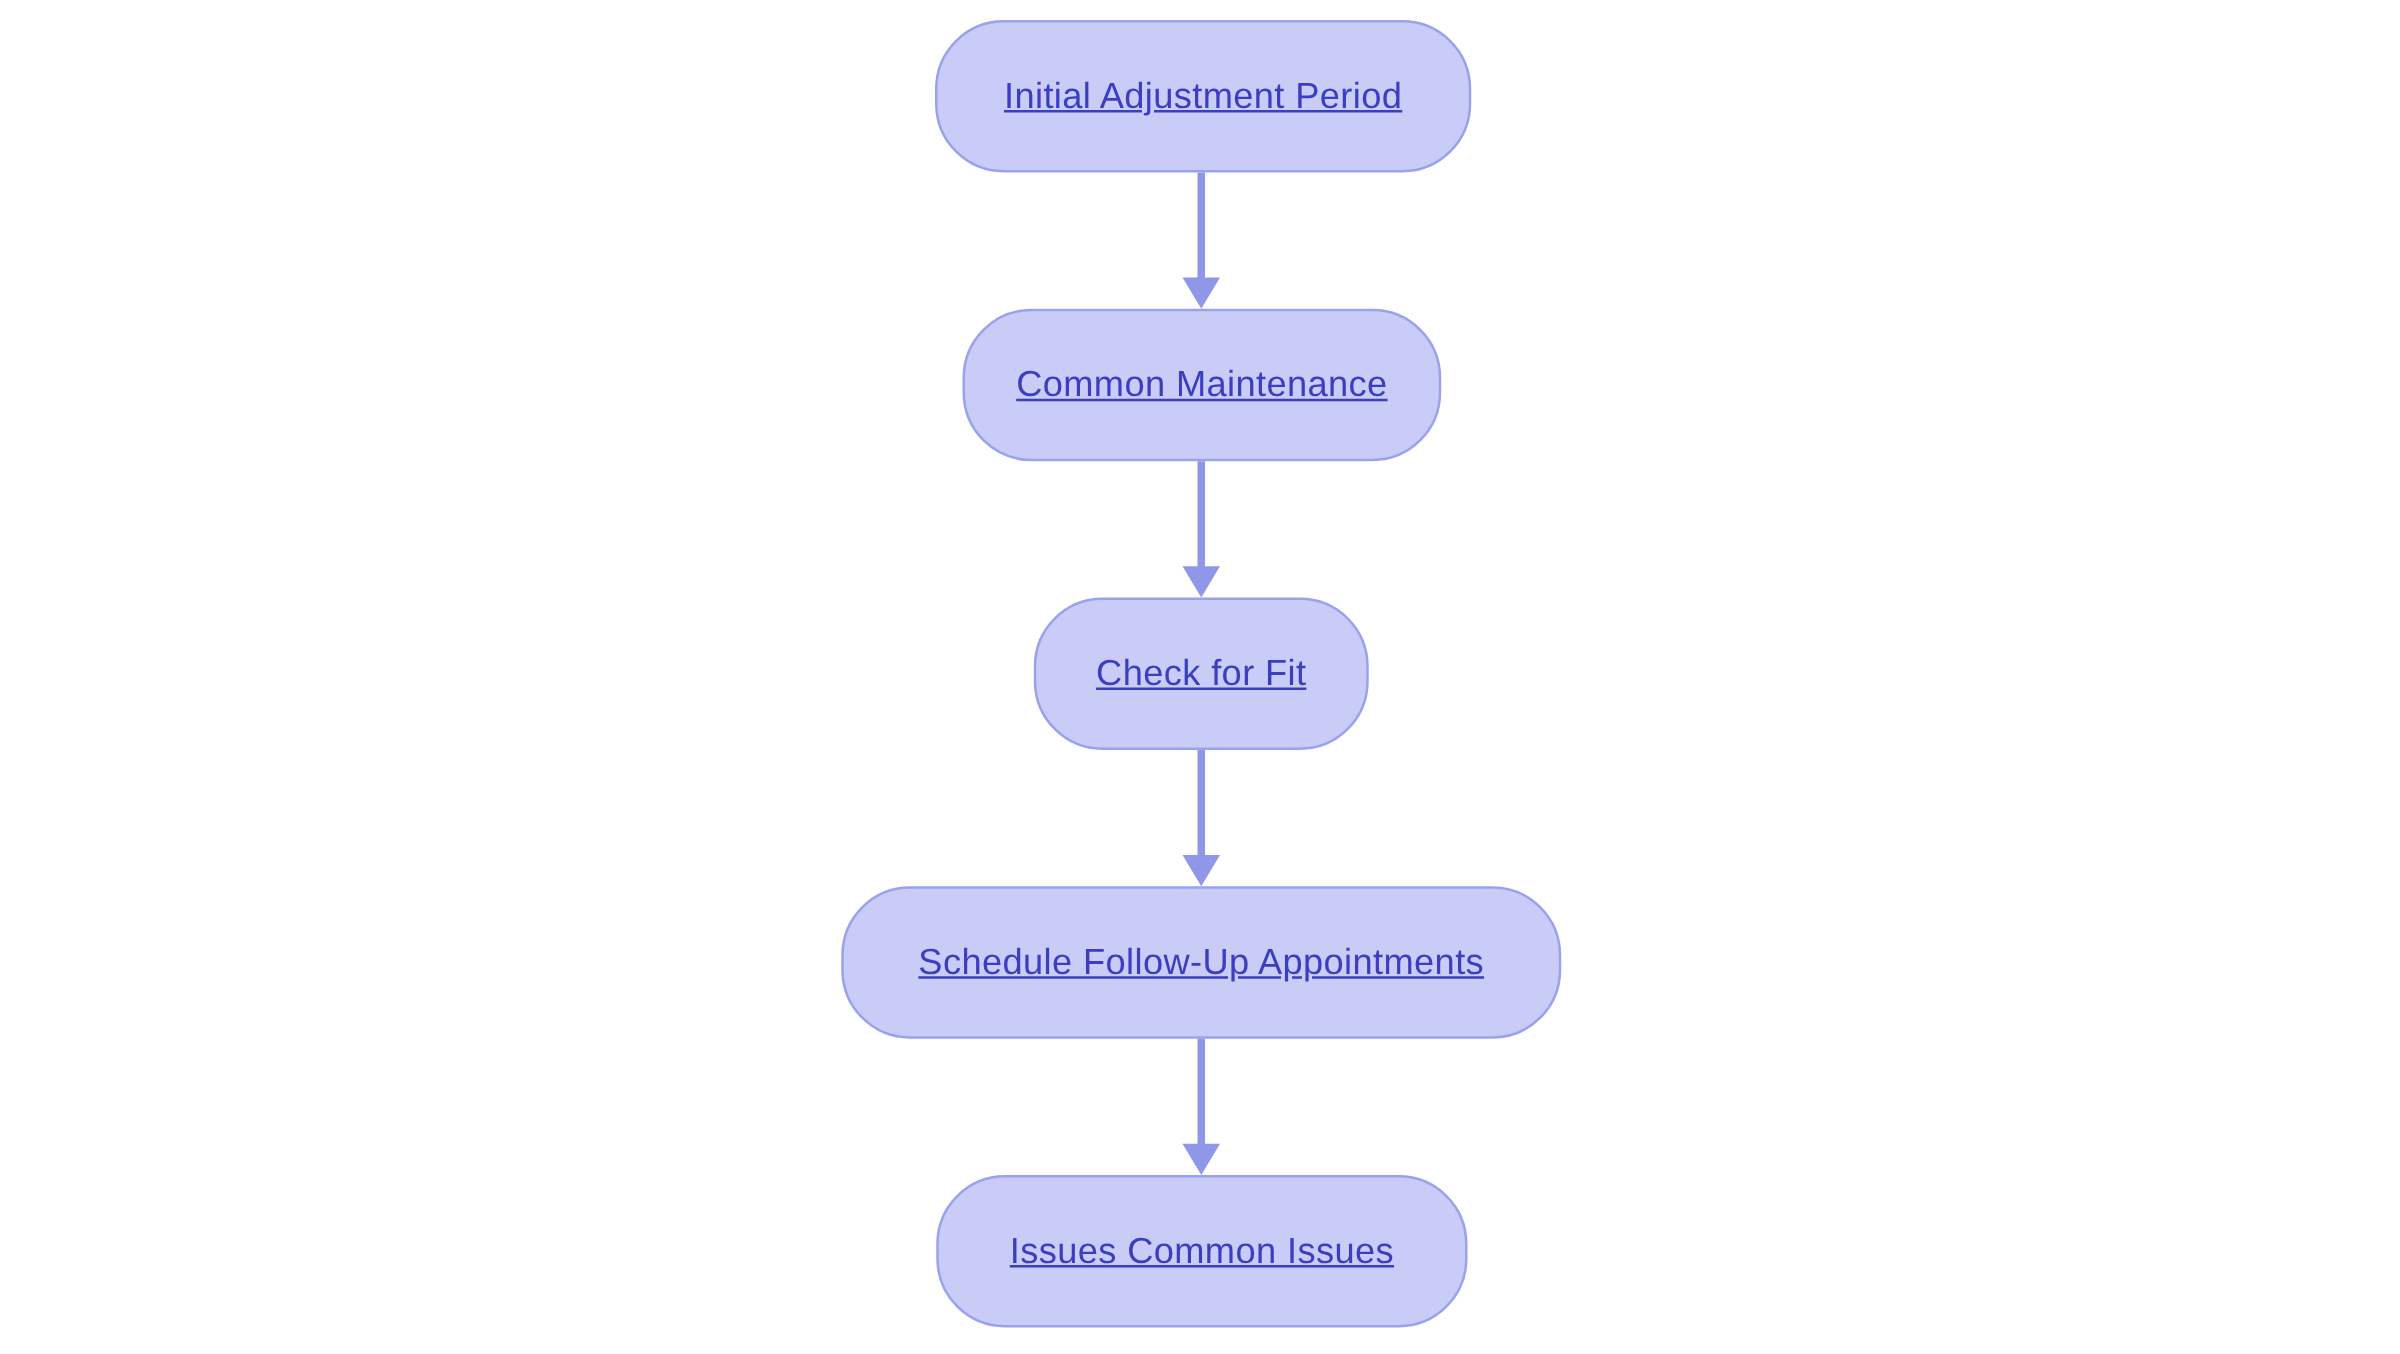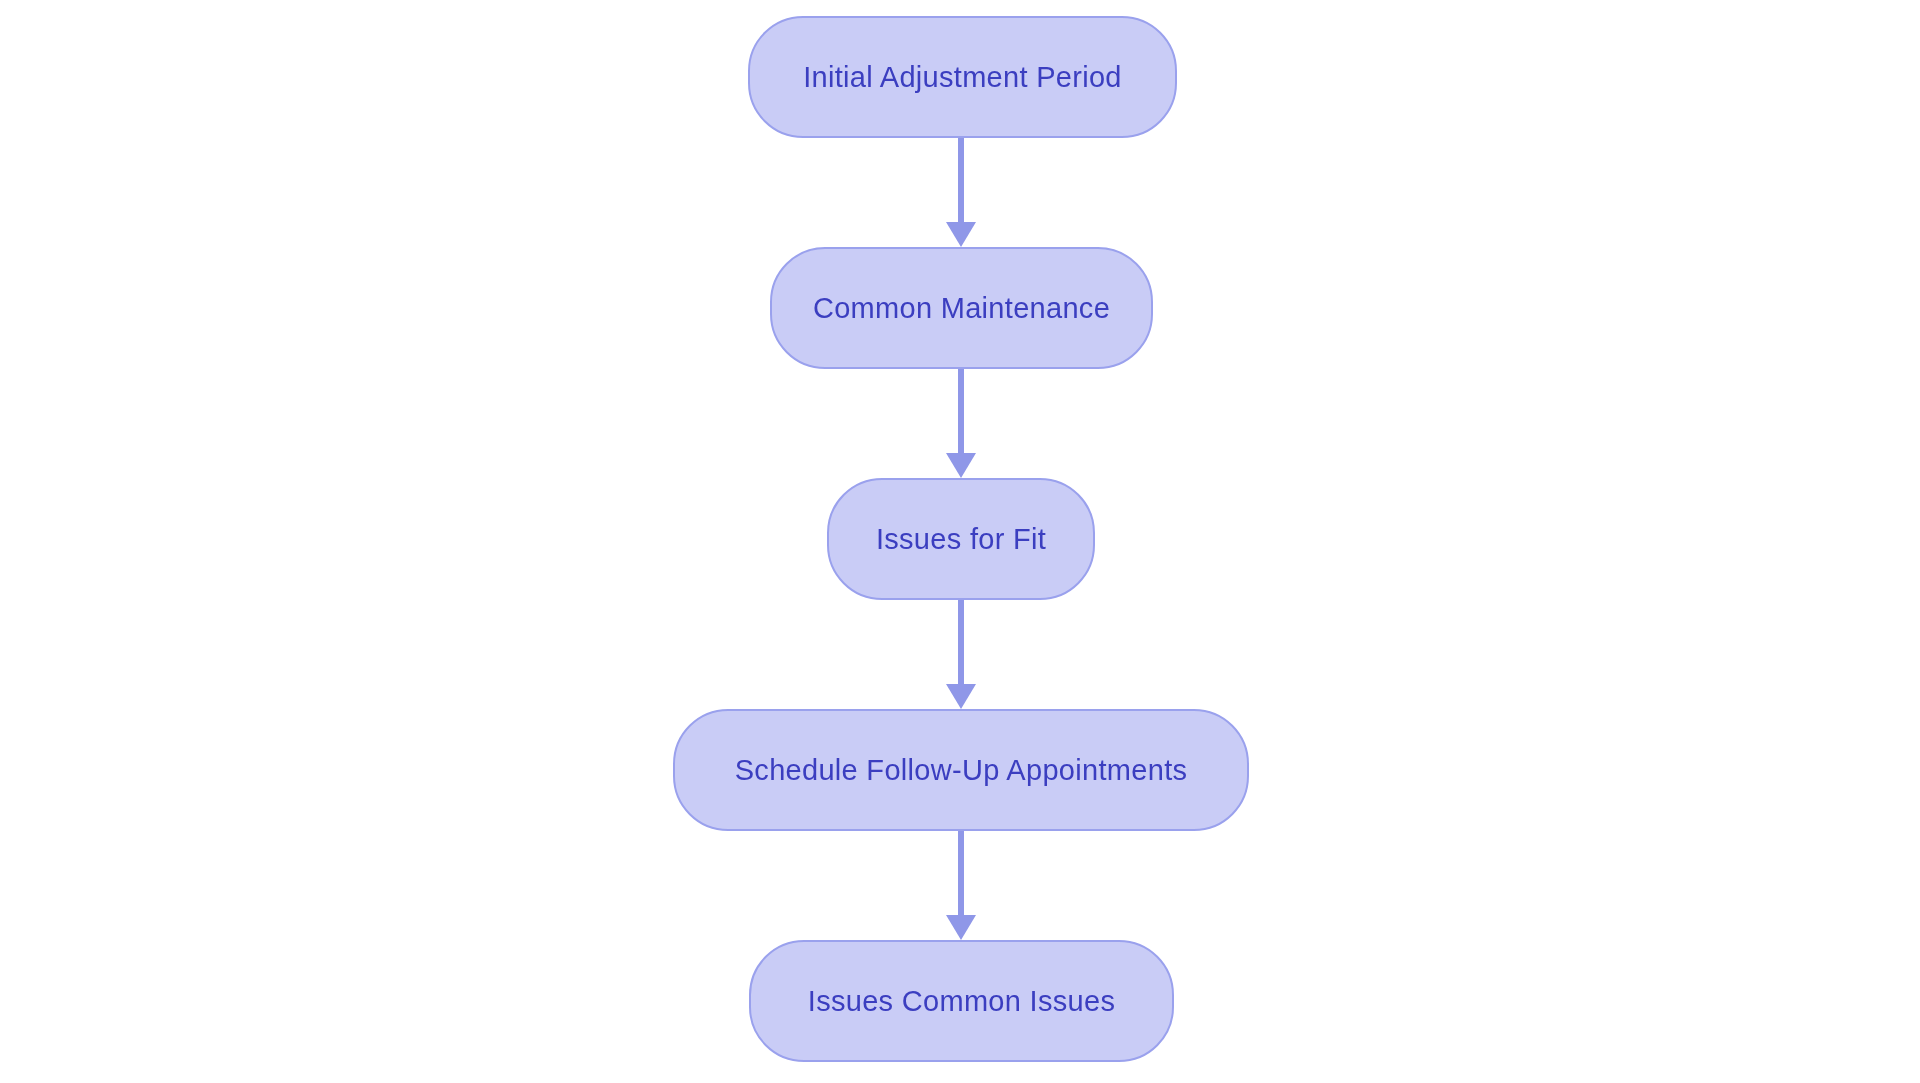--- a/index.html
+++ b/index.html
@@ -22,20 +22,21 @@
     background: #c9ccf6;
     border: 2px solid #9aa1ed;
     border-radius: 55px;
     display: flex;
     align-items: center;
     justify-content: center;
     color: #3b3ec0;
     font-size: 29px;
     letter-spacing: 0.3px;
     white-space: nowrap;
+    text-decoration: underline;
   }
   .node-1 { left: 748px; top: 16px;  width: 429px; }
   .node-2 { left: 770px; top: 247px; width: 383px; }
   .node-3 { left: 827px; top: 478px; width: 268px; }
   .node-4 { left: 673px; top: 709px; width: 576px; }
   .node-5 { left: 749px; top: 940px; width: 425px; }
 
   .arrow {
     position: absolute;
     left: 961px;
@@ -80,21 +81,21 @@
   <div class="node node-2">
     <span>Common Maintenance</span>
   </div>
 
   <div class="arrow arrow-2">
     <div class="shaft"></div>
     <div class="head"></div>
   </div>
 
   <div class="node node-3">
-    <span>Issues for Fit</span>
+    <span>Check for Fit</span>
   </div>
 
   <div class="arrow arrow-3">
     <div class="shaft"></div>
     <div class="head"></div>
   </div>
 
   <div class="node node-4">
     <span>Schedule Follow-Up Appointments</span>
   </div>

